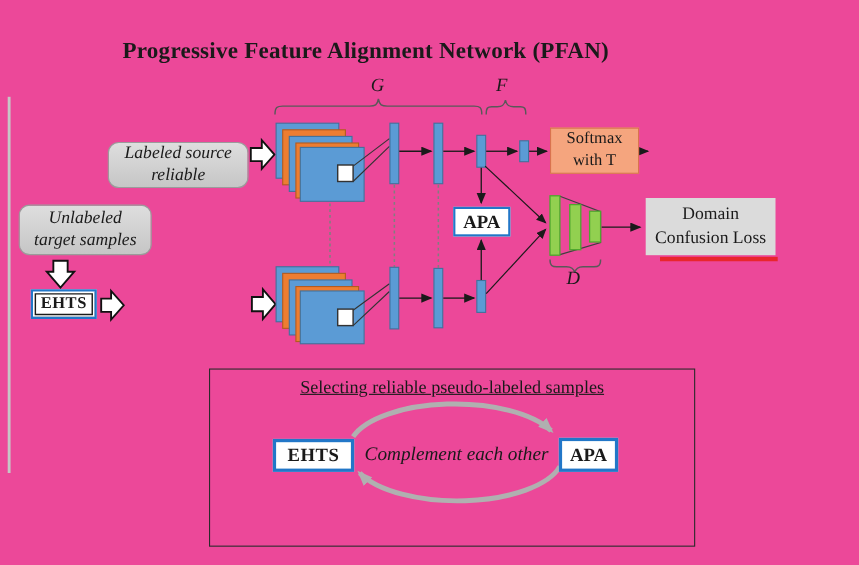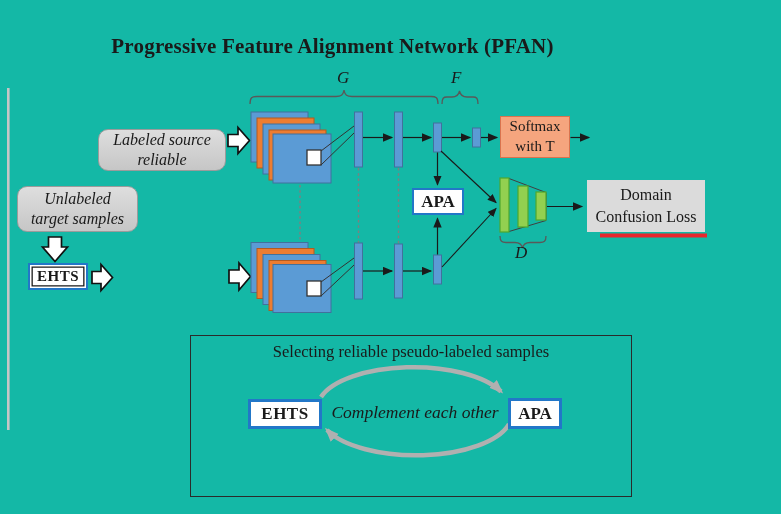--- a/index.html
+++ b/index.html
@@ -1,20 +1,20 @@
 <!DOCTYPE html>
 <html><head>
 <meta charset="utf-8">
 <style>
   * { margin:0; padding:0; box-sizing:border-box; }
   html,body { background:#ffffff; }
   #stage {
     position:relative; width:781px; height:514px;
     font-family:"Liberation Serif", serif;
-    color:#1a1a1a; overflow:hidden; background:#14b8a6;
+    color:#1a1a1a; overflow:hidden; background:#ec4899;
   }
   #diagram-svg { position:absolute; left:0; top:0; z-index:1; }
   .ov { position:absolute; z-index:2; display:flex; align-items:center; justify-content:center; text-align:center; }
   .title {
     left:60px; top:34px; width:545px; font-size:21px; font-weight:bold;
     letter-spacing:.2px; justify-content:center;
   }
   .graybox {
     background:linear-gradient(#dedede,#c6c6c6);
     border:1px solid #9b9b9b; border-radius:10px;
@@ -25,34 +25,34 @@
   .bluebox { background:#ffffff; border:2.5px solid #2277c8; font-weight:bold; }
   .ehts-main {
     left:28px; top:263px; width:60px; height:27px; font-size:15px; letter-spacing:.5px;
     box-shadow: inset 0 0 0 1.5px #ffffff, inset 0 0 0 2.8px #1a1a1a;
   }
   .apa-main { left:412px; top:188px; width:52px; height:27px; font-size:17px; }
   .labeled-source { left:98px; top:129px; width:128px; height:42px; }
   .unlabeled-target { left:17px; top:186px; width:121px; height:46px; }
   .easy-samples { left:113px; top:262px; width:114px; height:29px; border-radius:8px; }
   .softmax {
-    left:500px; top:116px; width:70px; height:42px;
+    left:500px; top:116px; width:81px; height:42px;
     background:#f5a57e; border:1.5px solid #d9734e;
     font-size:15px; line-height:1.32; flex-direction:column;
   }
   .cross-entropy { left:592px; top:117px; width:113px; height:39px; }
   .domain-box { left:587px; top:180px; width:118px; height:52px; font-size:16px; line-height:1.4; }
   .brace-label { font-style:italic; font-size:17px; font-weight:500; }
   .g-label { left:337px; top:68px; } .f-label { left:451px; top:68px; } .d-label { left:515px; top:243px; }
   .bottom-box {
     left:190px; top:335px; width:442px; height:162px;
     border:1.5px solid #2b2b2b; background:transparent; display:block;
   }
   .bb-text { position:absolute; left:0; width:100%; text-align:center; font-size:16.5px; }
-  .bb-top { top:6px; }
+  .bb-top { top:6px;text-decoration:underline; }
   .bb-bottom { top:123px; font-size:17px; }
   .ehts2 { left:57px; top:63px; width:74px; height:30px; font-size:17px; border-width:3px; letter-spacing:.5px; }
   .apa2 { left:317px; top:62px; width:54px; height:31px; font-size:17px; border-width:3px; }
   .complement { left:132px; top:66px; width:184px; font-style:italic; font-size:17.5px; justify-content:center; }
 </style>
 </head>
 <body>
 
 <div id="stage">
 

